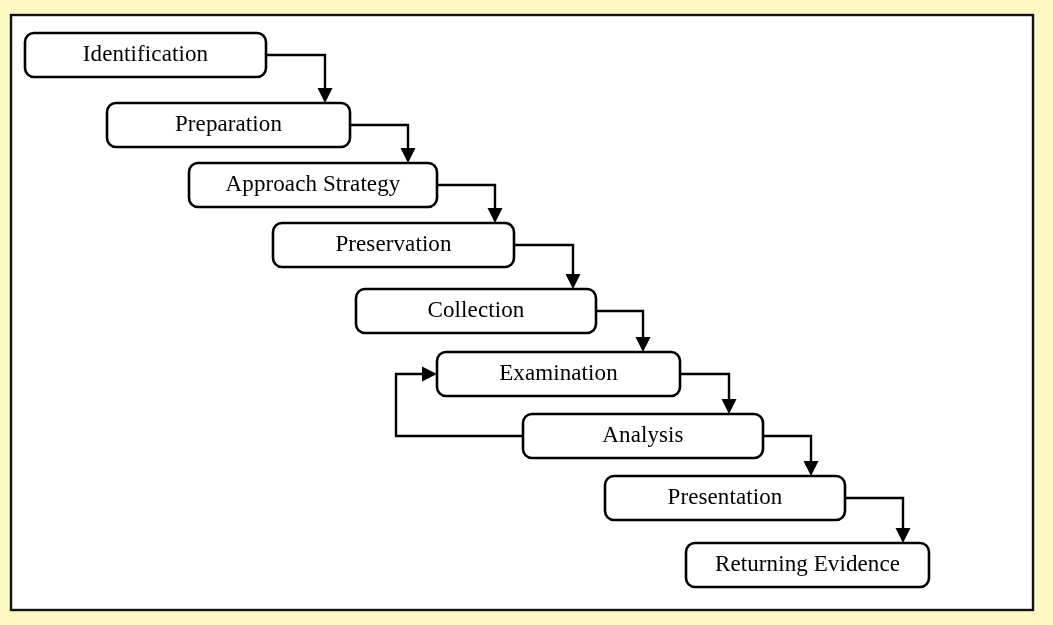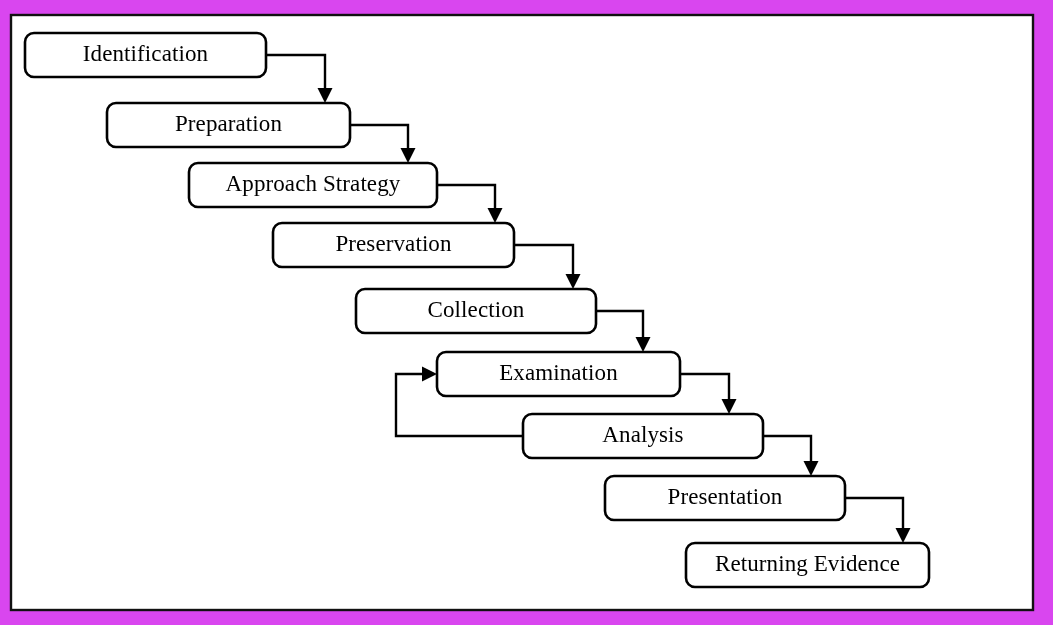--- a/index.html
+++ b/index.html
@@ -11,21 +11,21 @@
   body {
     width: 1053px;
     height: 625px;
     font-family: "Liberation Serif", "DejaVu Serif", serif;
     overflow: hidden;
   }
   #diagram-root {
     position: relative;
     width: 1053px;
     height: 625px;
-    background: #d946ef;
+    background: #fef9c3;
   }
   svg#flow-svg {
     display: block;
     width: 1053px;
     height: 625px;
   }
   .frame-rect {
     fill: #ffffff;
     stroke: #111111;
     stroke-width: 2.4;

